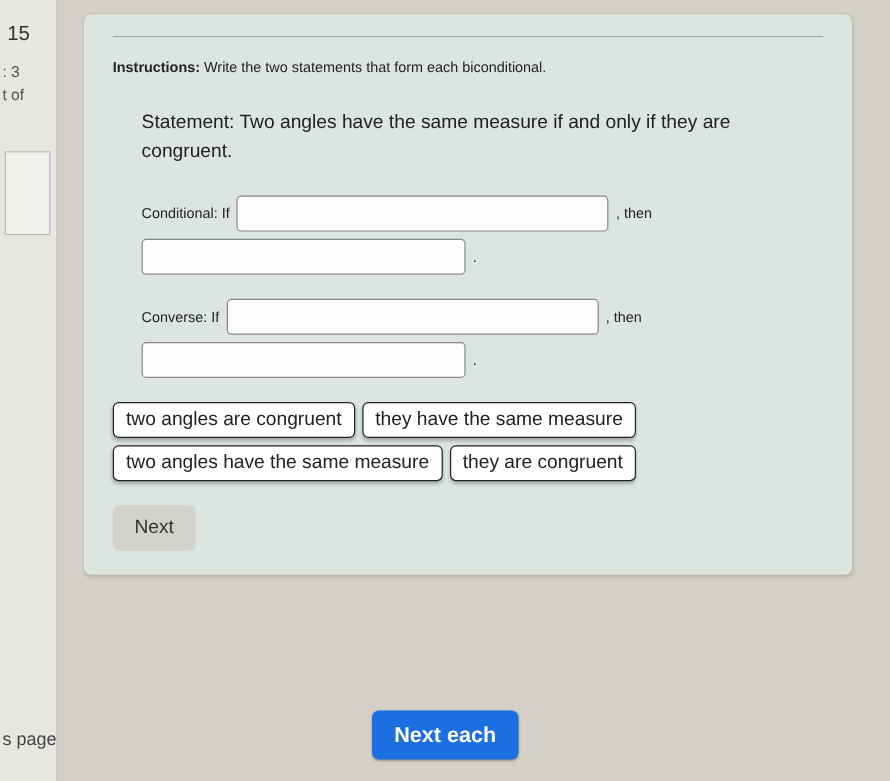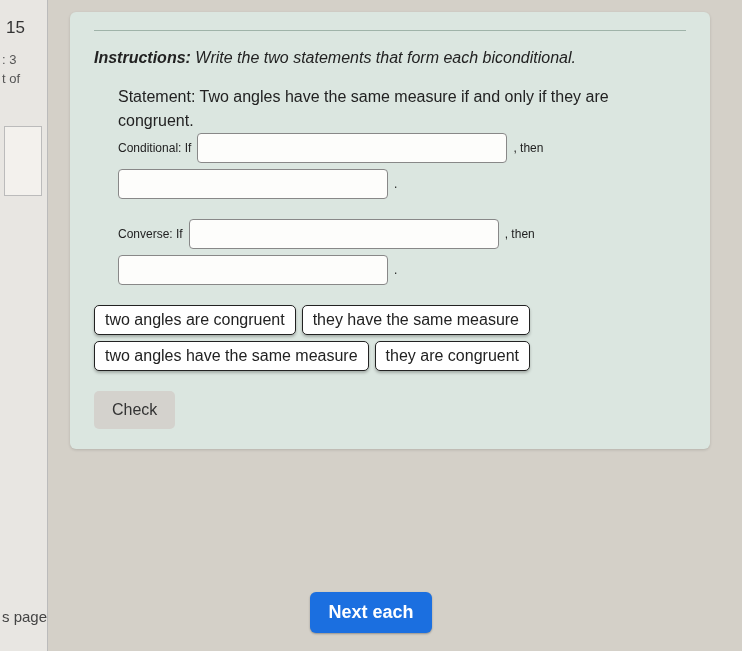--- a/index.html
+++ b/index.html
@@ -45,24 +45,24 @@
     font-size: 20px;
     color: #222;
     line-height: 1.35;
     padding-bottom: 14px;
   }
   .hr {
     border: none;
     border-top: 1px solid #9fb3a9;
     margin-bottom: 18px;
   }
-  .instr { font-size: 16px; color: #222; margin-bottom: 18px; font-style: italic; }
+  .instr { font-size: 12px; color: #222; margin-bottom: 28px; }
   .instr b { font-weight: 700; }
   .block { padding-left: 24px; }
-  .stmt { font-size: 16px; color: #222; line-height: 1.5; margin-bottom: 0; }
+  .stmt { font-size: 16px; color: #222; line-height: 1.5; margin-bottom: 24px; }
   .row {
     display: flex; align-items: center; flex-wrap: wrap;
     font-size: 12px; color:#222; margin-bottom: 6px; gap: 6px;
   }
   .row .lbl { white-space: nowrap; }
   .slot {
     display: inline-block;
     height: 30px;
     border: 1px solid #888;
     background: #fdfdfb;
@@ -156,20 +156,20 @@
     </div>
   </div>
 
   <div class="chips">
     <div class="chip">two angles are congruent</div>
     <div class="chip">they have the same measure</div>
     <div class="chip">two angles have the same measure</div>
     <div class="chip">they are congruent</div>
   </div>
 
-  <button class="check-btn">Check</button>
+  <button class="check-btn">Next</button>
 </div>
 
 <div class="s-page">s page</div>
 
 <div class="footer">
   <button class="next-btn">Next each</button>
 </div>
 
 </body></html>

